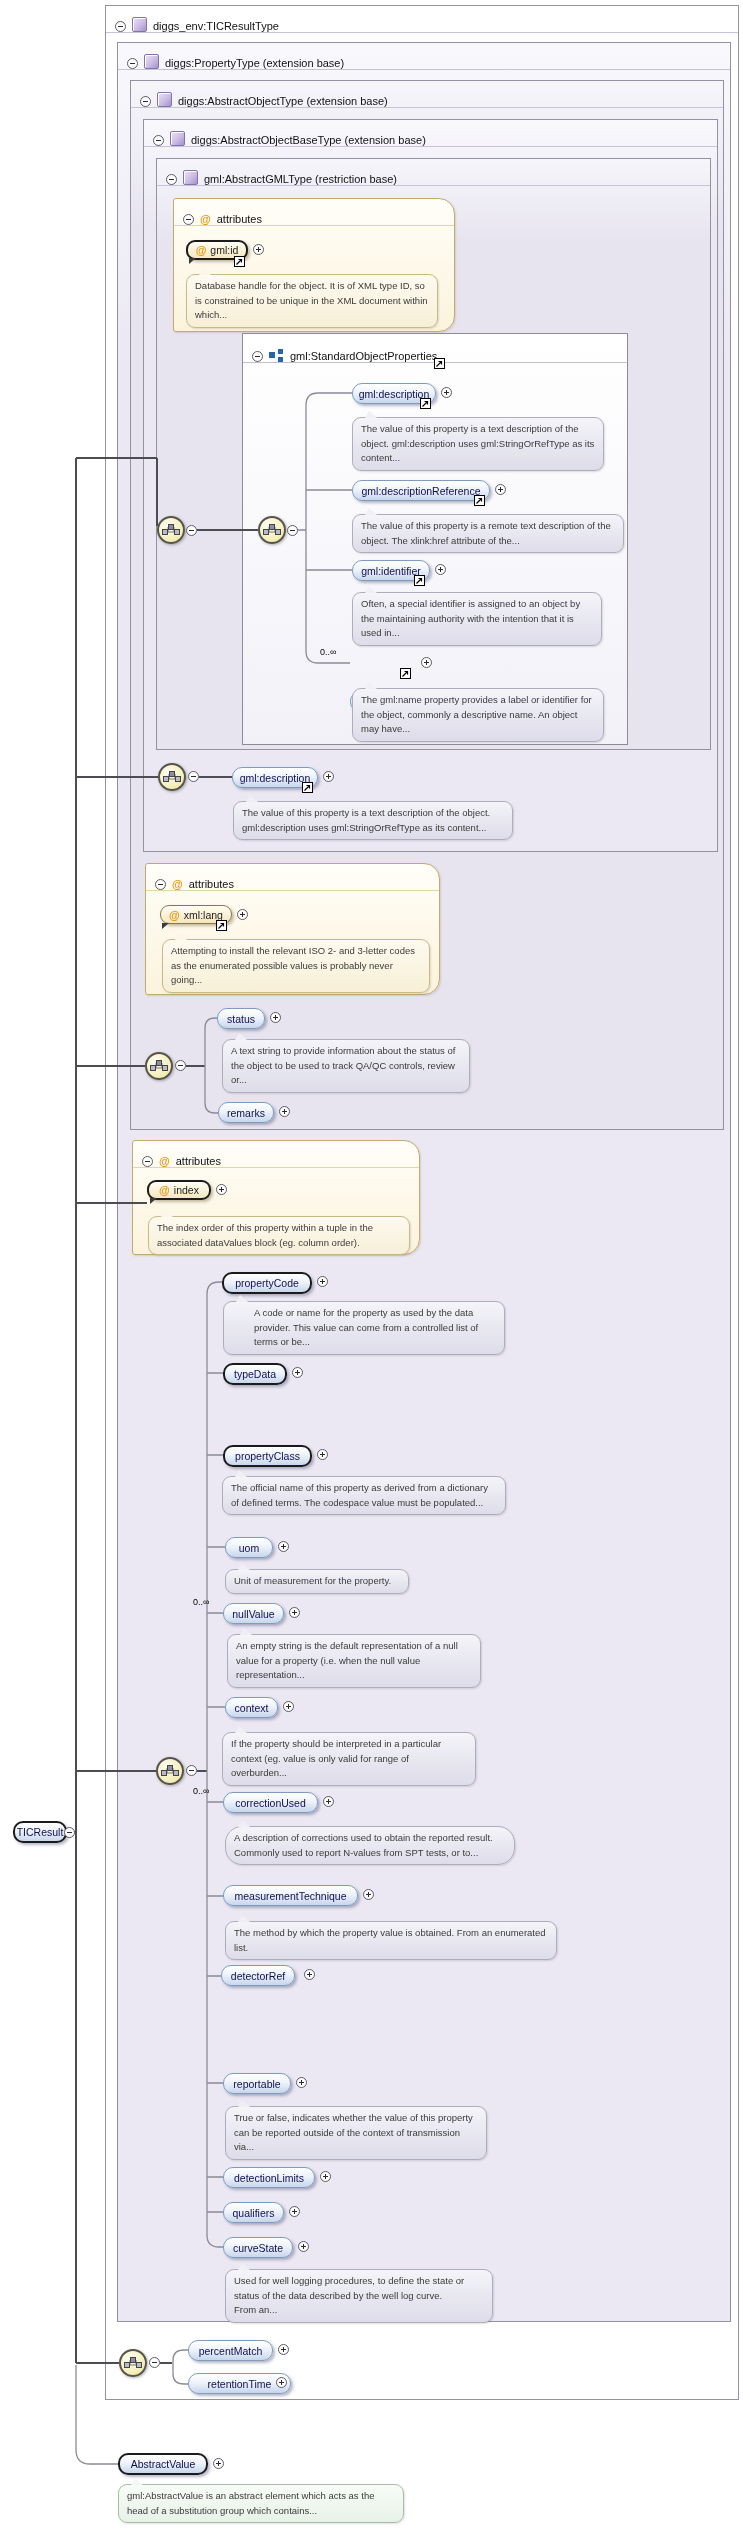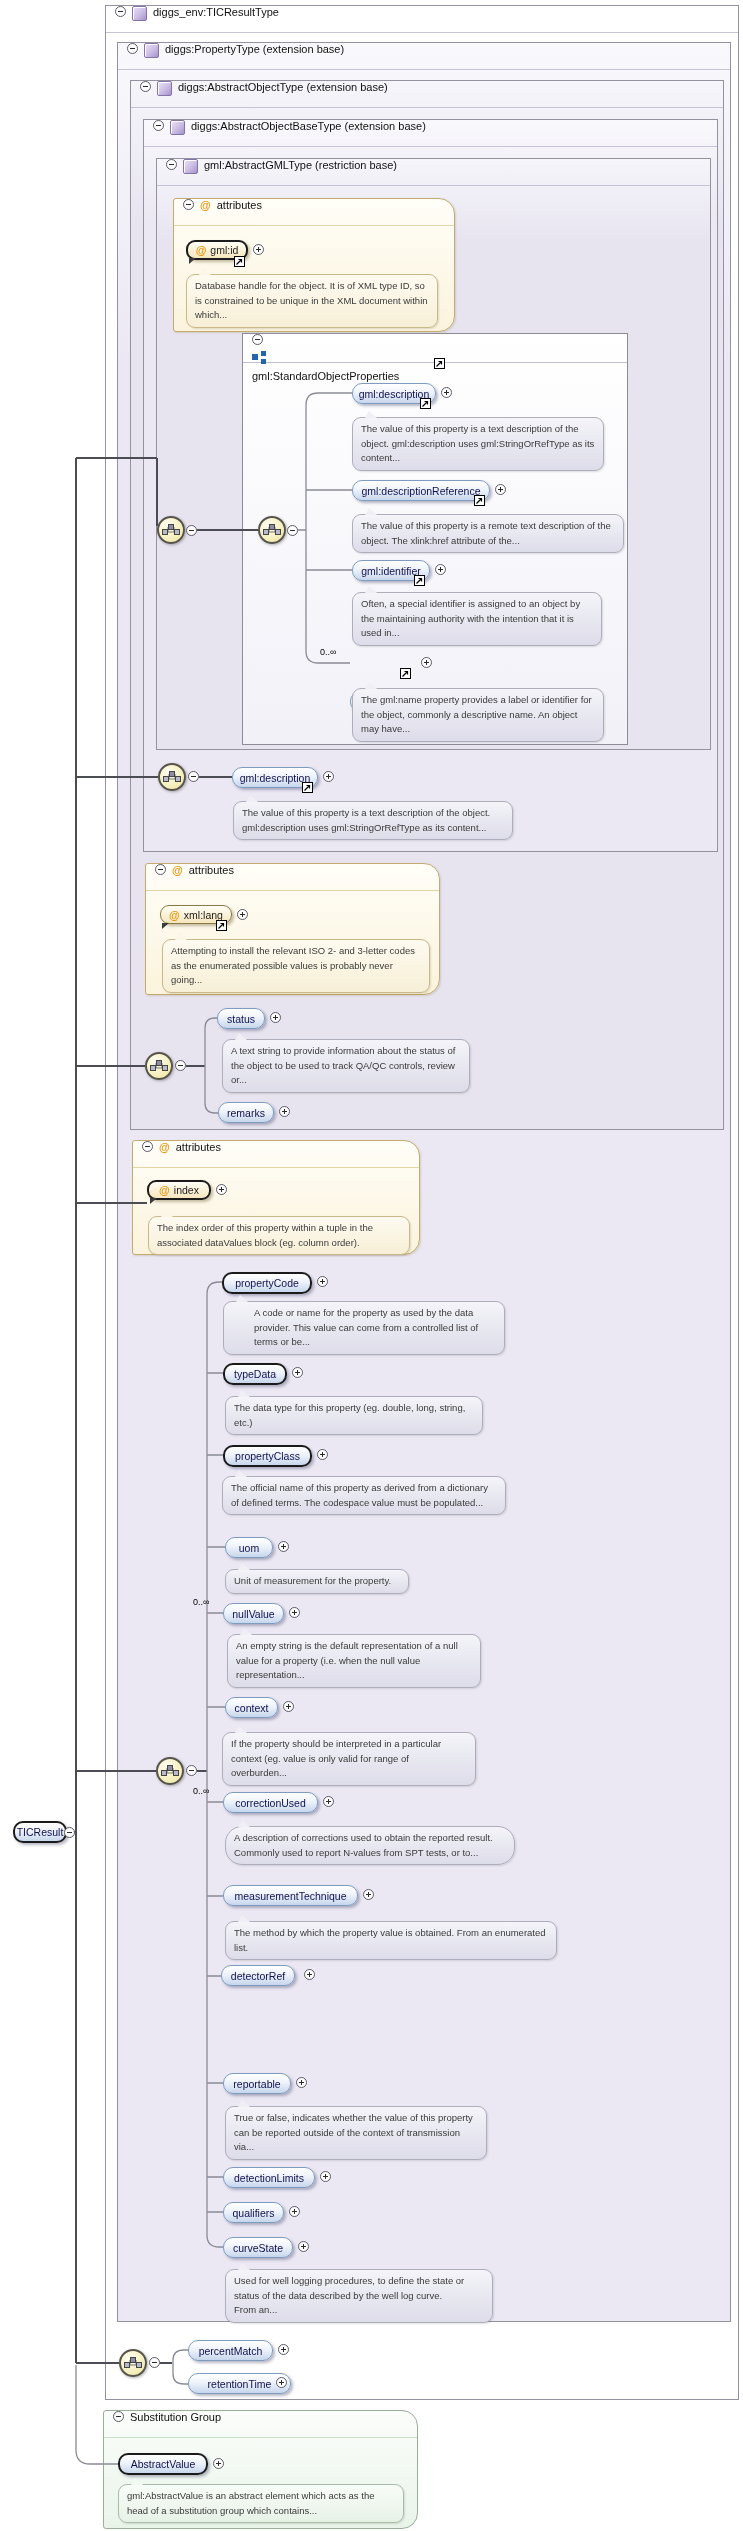--- a/index.html
+++ b/index.html
@@ -2,33 +2,33 @@
 <html><head>
 <meta charset="utf-8">
 <style>
   html,body{margin:0;padding:0;background:#fff;}
   body{font-family:"Liberation Sans",sans-serif;}
   #stage{position:relative;width:743px;height:2531px;background:#fff;overflow:hidden;}
 
   
   .tb{position:absolute;border:1px solid #95929f;background:linear-gradient(180deg,#f9f8fc 0%,#ebe8f3 14%,#ebe8f3 100%);box-sizing:border-box;}
   .tb.white{background:#fff;}
-  .hb{height:26px;display:flex;align-items:flex-start;gap:6px;padding:0 9px;border-bottom:1px solid #c6c3d6;font-size:11px;color:#111;white-space:nowrap;}
+  .hb{height:26px;display:flex;align-items:flex-end;gap:6px;padding:0 9px;border-bottom:1px solid #c6c3d6;font-size:11px;color:#111;white-space:nowrap;}
 
   
   .ab{position:absolute;border:1px solid #c4aa6e;border-radius:3px 16px 16px 3px;background:linear-gradient(180deg,#fffef8 0%,#fbf3dc 100%);box-sizing:border-box;box-shadow:1px 1px 2px rgba(120,100,40,.2);}
   .ab .hb{border-bottom:1px solid #e2d6a8;}
 
   
   .sb{position:absolute;border:1px solid #9aae9a;border-radius:3px 16px 16px 3px;background:linear-gradient(180deg,#fbfdfb 0%,#e9f4e9 100%);box-sizing:border-box;}
   .sb .hb{border-bottom:1px solid #cadfca;}
 
   
   .gb{position:absolute;border:1px solid #8d8b98;background:linear-gradient(180deg,#ffffff 0%,#f2f1f8 100%);box-sizing:border-box;}
-  .gb .hb{height:28px;border-bottom:1px solid #c2c0d0;flex-direction:column;}
+  .gb .hb{height:28px;border-bottom:1px solid #c2c0d0;}
 
   
   .el{position:absolute;height:21px;display:flex;align-items:center;justify-content:center;padding:0 4px;box-sizing:border-box;
       background:linear-gradient(180deg,#ffffff 0%,#eef3fa 45%,#c7d6ec 100%);
       border:1px solid #7d9cc0;border-radius:10px;box-shadow:2px 2px 3px rgba(50,50,90,.35);
       font-size:10.5px;color:#101050;white-space:nowrap;}
   .el.req{border:2px solid #1b1b1b;height:22px;}
 
   
   .at{position:absolute;height:19px;display:flex;align-items:center;justify-content:center;gap:4px;box-sizing:border-box;
@@ -149,26 +149,20 @@
   </div>
 
   <div class="ab" style="left:132px;top:1140px;width:288px;height:115px;">
     <div class="hb">
       <span class="tg"></span>
       <span class="atg">@</span>
       <span class="lbl">attributes</span>
     </div>
   </div>
 
-  <div class="sb" style="left:103px;top:2410px;width:315px;height:119px;">
-    <div class="hb">
-      <span class="tg"></span>
-      <span class="lbl">Substitution Group</span>
-    </div>
-  </div>
 
   <svg width="743" height="2531" style="position:absolute;left:0;top:0;pointer-events:none;">
     <path d="M76,458 L76,2363 M76,458 L157,458 M157,458 L157,526 M197,530 L258,530 M76,777 L158,777 M76,1066 L145,1066 M76,1203 L147,1203 M76,1771 L156,1771 M76,2363 L119,2363 M62,1832 L76,1832 M199,777 L232,777 M186,1066 L205,1066 M197,1771 L207,1771 M160,2363 L172,2363" stroke="#4c4c54" stroke-width="2" fill="none"></path>
     <path d="M352,393 L318,393 Q306,393 306,405 L306,651 Q306,663 318,663 L350,663 M306,490 L352,490 M306,570 L352,570 M298,530 L306,530
              M217,1018 L215,1018 M215,1018 Q205,1018 205,1028 L205,1103 Q205,1113 215,1113 L218,1113
              M222,1282 L219,1282 M219,1282 Q207,1282 207,1294 L207,2235 Q207,2247 219,2247 L223,2247
              M207,1373 L223,1373 M207,1455 L223,1455 M207,1547 L225,1547 M207,1613 L223,1613 M207,1707 L225,1707 M207,1802 L223,1802 M207,1896 L223,1896 M207,1976 L225,1976 M207,2083 L223,2083 M207,2177 L223,2177 M207,2212 L223,2212
              M188,2350 L184,2350 Q173,2350 173,2360 L173,2374 Q173,2384 184,2384 L188,2384
              M76,2365 L76,2450 Q76,2464 90,2464 L118,2464" stroke="#8a8a96" stroke-width="1.3" fill="none"></path>
   </svg>
@@ -340,21 +334,20 @@
   <div class="el req" style="left:222px;top:1272px;width:90px;">
       <span>propertyCode</span>
     </div>
   <span class="tg plus abs" style="left:317px;top:1276px;"></span>
   <div class="doc" style="left:223px;top:1301px;width:282px;padding-left:30px;">A code or name for the property as used by the data provider. This value can come from a controlled list of terms or be...</div>
 
   <div class="el req" style="left:223px;top:1363px;width:64px;">
       <span>typeData</span>
     </div>
   <span class="tg plus abs" style="left:292px;top:1367px;"></span>
-  <div class="doc" style="left:225px;top:1396px;width:258px;">The data type for this property (eg. double, long, string, etc.)</div>
 
   <div class="el req" style="left:223px;top:1445px;width:89px;">
       <span>propertyClass</span>
     </div>
   <span class="tg plus abs" style="left:317px;top:1449px;"></span>
   <div class="doc" style="left:222px;top:1476px;width:284px;">The official name of this property as derived from a dictionary of defined terms. The codespace value must be populated...</div>
 
   <div class="el" style="left:225px;top:1537px;width:48px;">
       <span>uom</span>
     </div>

